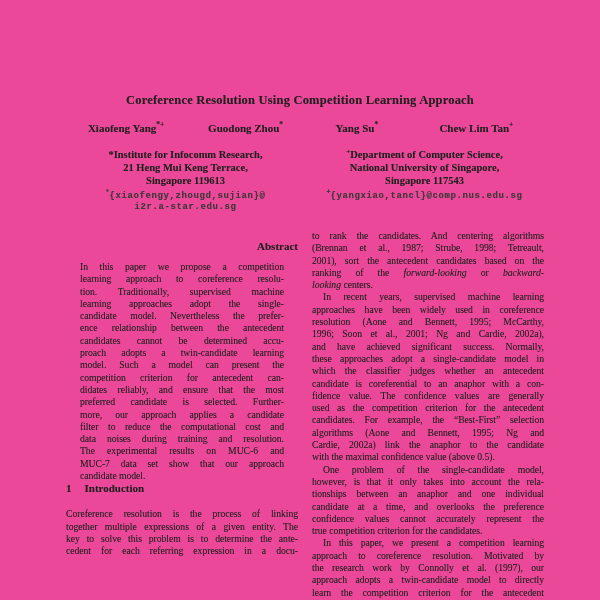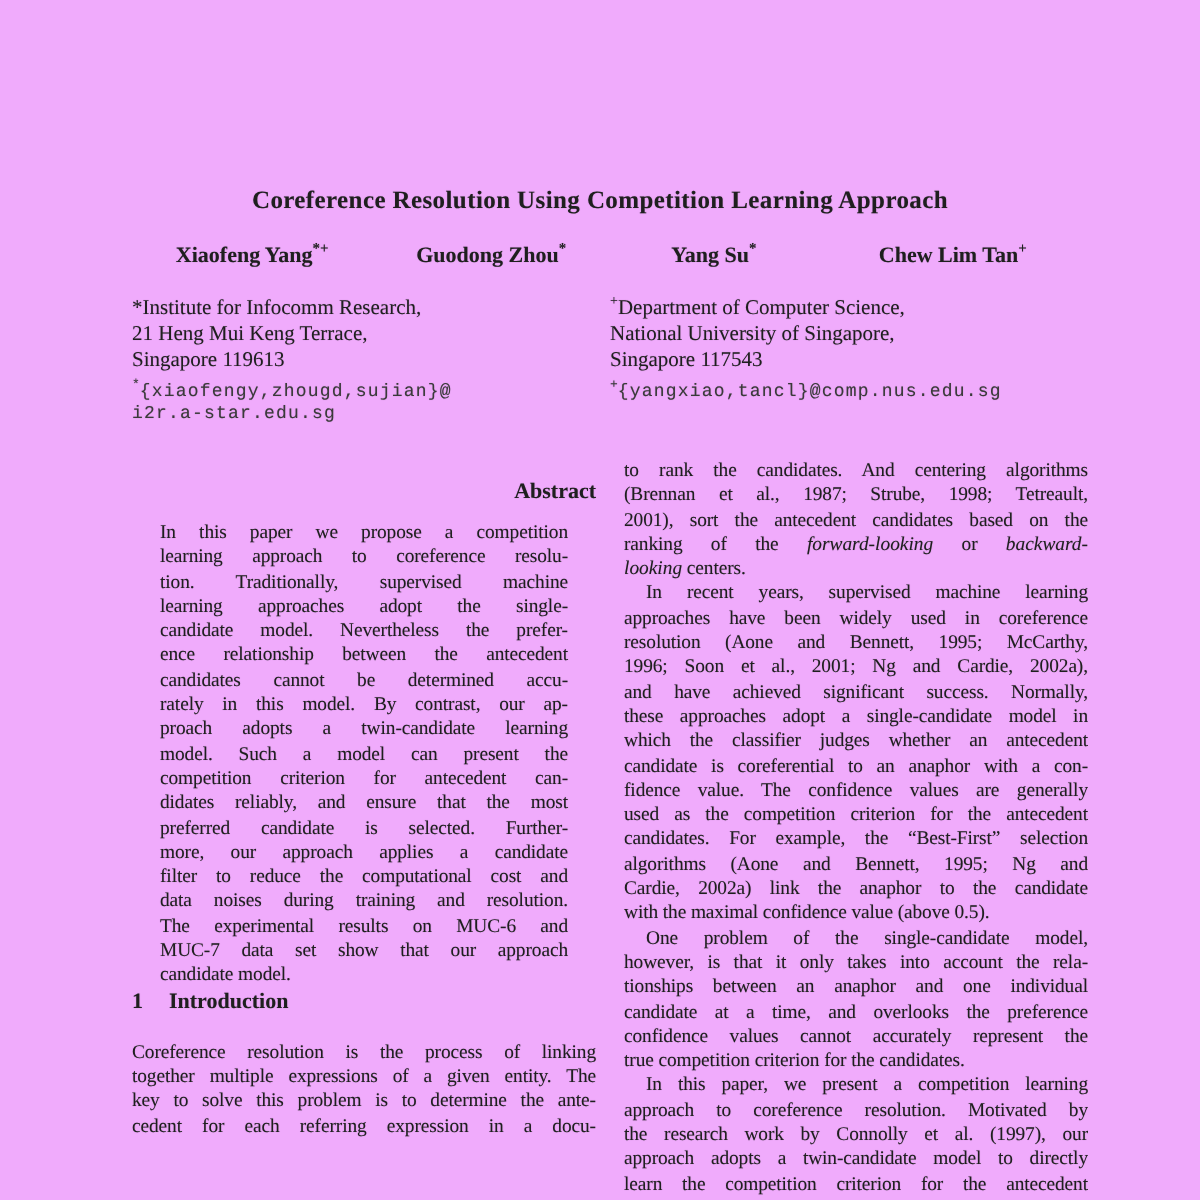--- a/index.html
+++ b/index.html
@@ -2,39 +2,39 @@
 <html><head>
 <meta charset="utf-8">
 <style>
   html,body{margin:0;padding:0;background:#ffffff;}
   body{
     width:600px;height:600px;overflow:hidden;
     font-family:"Liberation Serif", serif;
     color:#1f1f1f;
     text-shadow:0 0 0.5px rgba(40,40,40,0.35);
   }
-  .page{position:relative;width:600px;height:600px;background:#f0abfc;}
+  .page{position:relative;width:600px;height:600px;background:#ec4899;}
 
   .title{
     position:absolute;top:93px;left:0;right:0;
     text-align:center;font-weight:bold;font-size:12.5px;letter-spacing:0.2px;
   }
 
   .authors-row{
     position:absolute;top:122px;left:66px;width:478px;display:flex;
     font-weight:bold;font-size:11px;
   }
   .authors-half{width:50%;display:flex;justify-content:space-around;}
   .author sup{font-size:7.5px;line-height:0;}
 
   .affil-row{
     position:absolute;top:148px;left:66px;width:478px;display:flex;
     font-size:10.5px;line-height:13px;
   }
-  .affil{width:50%;text-align:left;}
+  .affil{width:50%;text-align:center;font-weight:bold;}
   .affil sup{font-size:7px;line-height:0;}
   .email{
     margin-top:4px;
     font-family:"Liberation Mono", monospace;
     font-size:9px;line-height:11px;letter-spacing:0.6px;
     color:#3a3a3a;
   }
   .email sup{font-size:6.5px;line-height:0;letter-spacing:0;}
 
   .cols{
@@ -109,21 +109,20 @@
       <div class="abstract-head">Abstract</div>
       <div class="abstract-body">
           <div class="para">
             <div class="line"><span>In this paper we propose a competition</span></div>
             <div class="line"><span>learning approach to coreference resolu-</span></div>
             <div class="line"><span>tion. Traditionally, supervised machine</span></div>
             <div class="line"><span>learning approaches adopt the single-</span></div>
             <div class="line"><span>candidate model. Nevertheless the prefer-</span></div>
             <div class="line"><span>ence relationship between the antecedent</span></div>
             <div class="line"><span>candidates cannot be determined accu-</span></div>
-            <div class="line"><span>rately in this model. By contrast, our ap-</span></div>
             <div class="line"><span>proach adopts a twin-candidate learning</span></div>
             <div class="line"><span>model. Such a model can present the</span></div>
             <div class="line"><span>competition criterion for antecedent can-</span></div>
             <div class="line"><span>didates reliably, and ensure that the most</span></div>
             <div class="line"><span>preferred candidate is selected. Further-</span></div>
             <div class="line"><span>more, our approach applies a candidate</span></div>
             <div class="line"><span>filter to reduce the computational cost and</span></div>
             <div class="line"><span>data noises during training and resolution.</span></div>
             <div class="line"><span>The experimental results on MUC-6 and</span></div>
             <div class="line"><span>MUC-7 data set show that our approach</span></div>

